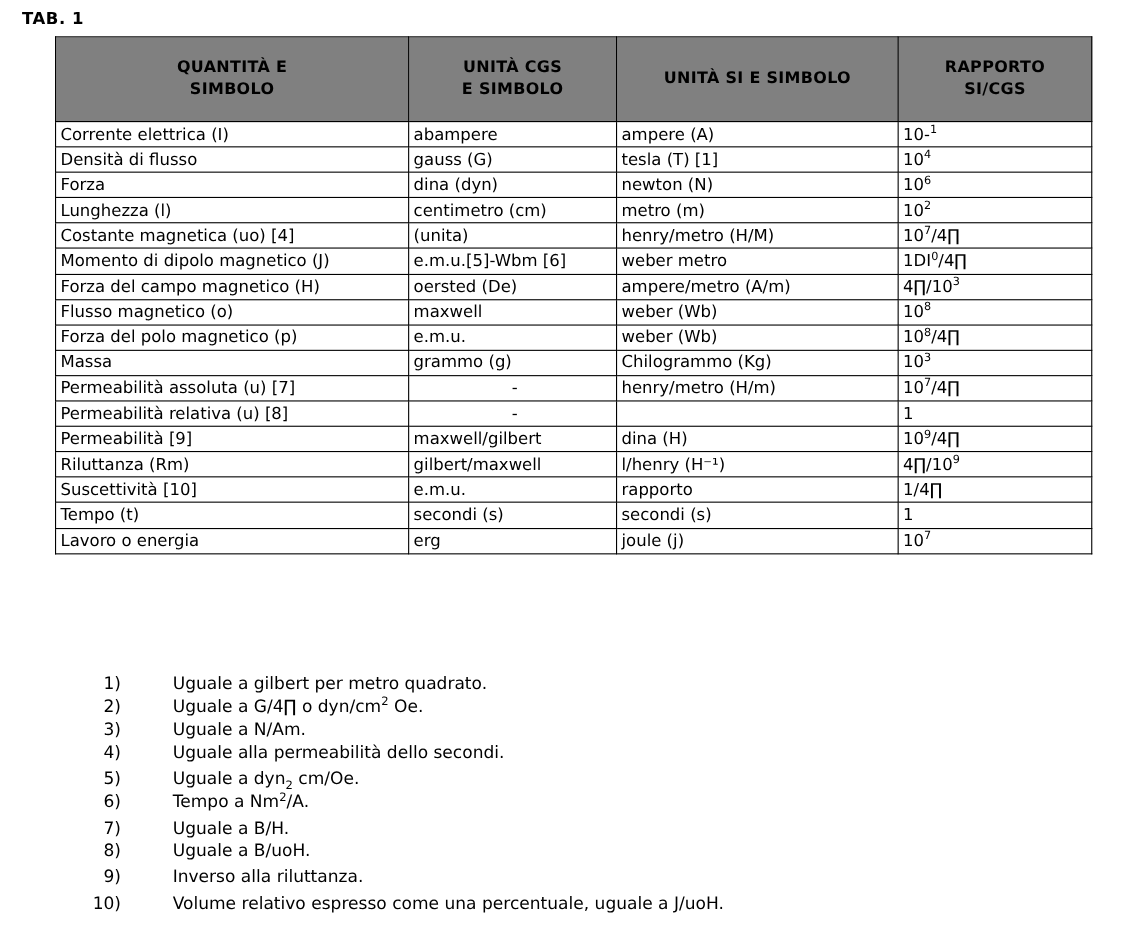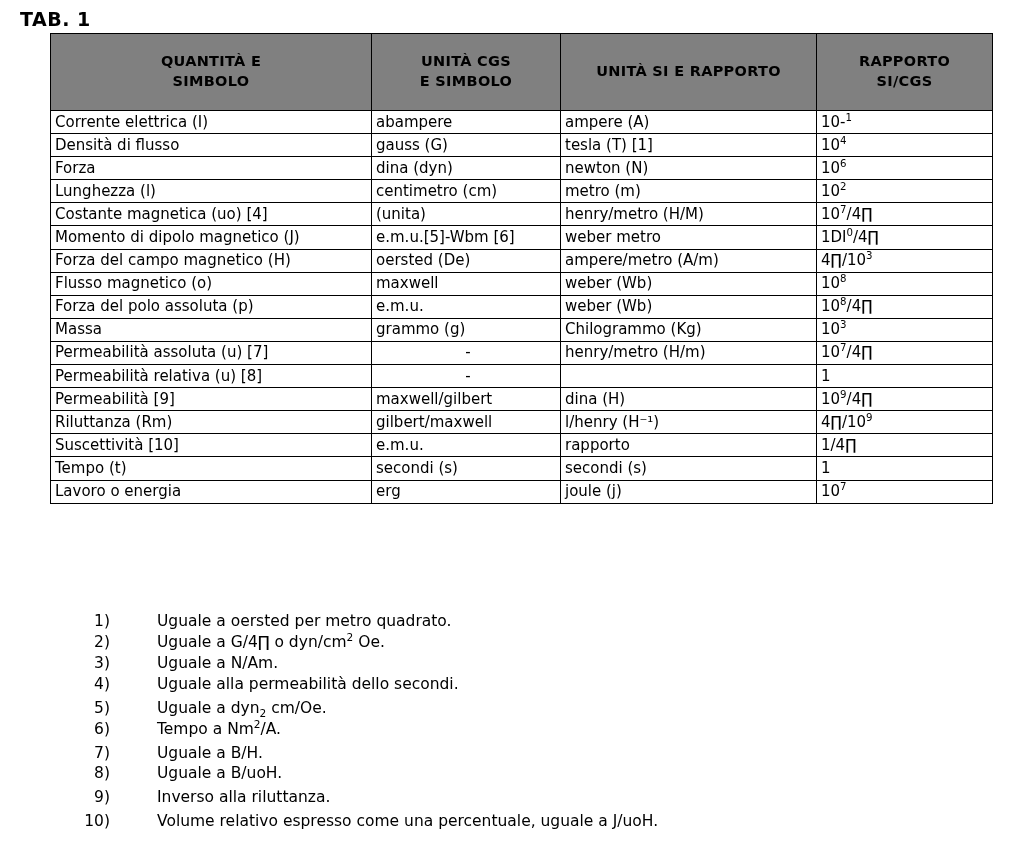--- a/index.html
+++ b/index.html
@@ -13,21 +13,21 @@
     font-family: "DejaVu Sans", "Liberation Sans", sans-serif;
     color: #000000;
     overflow: hidden;
     position: relative;
   }
 
   .page-title {
     position: absolute;
     left: 20px;
     top: 8px;
-    font-size: 19px;
+    font-size: 15px;
     font-weight: bold;
     letter-spacing: 0.5px;
     color: #000;
   }
 
   table.tab {
     position: absolute;
     left: 50px;
     top: 33px;
     width: 942px;
@@ -109,21 +109,21 @@
     <tr>
       <th>
         <span>QUANTITÀ E</span><br>
         <span>SIMBOLO</span>
       </th>
       <th>
         <span>UNITÀ CGS</span><br>
         <span>E SIMBOLO</span>
       </th>
       <th>
-        <span>UNITÀ SI E RAPPORTO</span>
+        <span>UNITÀ SI E SIMBOLO</span>
       </th>
       <th>
         <span>RAPPORTO</span><br>
         <span>SI/CGS</span>
       </th>
     </tr>
   </thead>
   <tbody id="tbody">
       <tr>
         <td>Corrente elettrica (I)</td>
@@ -167,21 +167,21 @@
         <td>ampere/metro (A/m)</td>
         <td><span>4∏/10</span><sup>3</sup></td>
       </tr>
       <tr>
         <td>Flusso magnetico (o)</td>
         <td>maxwell</td>
         <td>weber (Wb)</td>
         <td><span>10</span><sup>8</sup></td>
       </tr>
       <tr>
-        <td>Forza del polo assoluta (p)</td>
+        <td>Forza del polo magnetico (p)</td>
         <td>e.m.u.</td>
         <td>weber (Wb)</td>
         <td><span>10</span><sup>8</sup><span>/4∏</span></td>
       </tr>
       <tr>
         <td>Massa</td>
         <td>grammo (g)</td>
         <td>Chilogrammo (Kg)</td>
         <td><span>10</span><sup>3</sup></td>
       </tr>
@@ -226,21 +226,21 @@
         <td>erg</td>
         <td>joule (j)</td>
         <td><span>10</span><sup>7</sup></td>
       </tr>
     </tbody>
 </table>
 
 <div class="notes" id="notes">
     <div class="note-row gap">
       <div class="note-num">1)</div>
-      <div class="note-text">Uguale a oersted per metro quadrato.</div>
+      <div class="note-text">Uguale a gilbert per metro quadrato.</div>
     </div>
     <div class="note-row">
       <div class="note-num">2)</div>
       <div class="note-text"><span>Uguale a G/4∏ o dyn/cm</span><sup>2</sup><span> Oe.</span></div>
     </div>
     <div class="note-row">
       <div class="note-num">3)</div>
       <div class="note-text">Uguale a N/Am.</div>
     </div>
     <div class="note-row">

